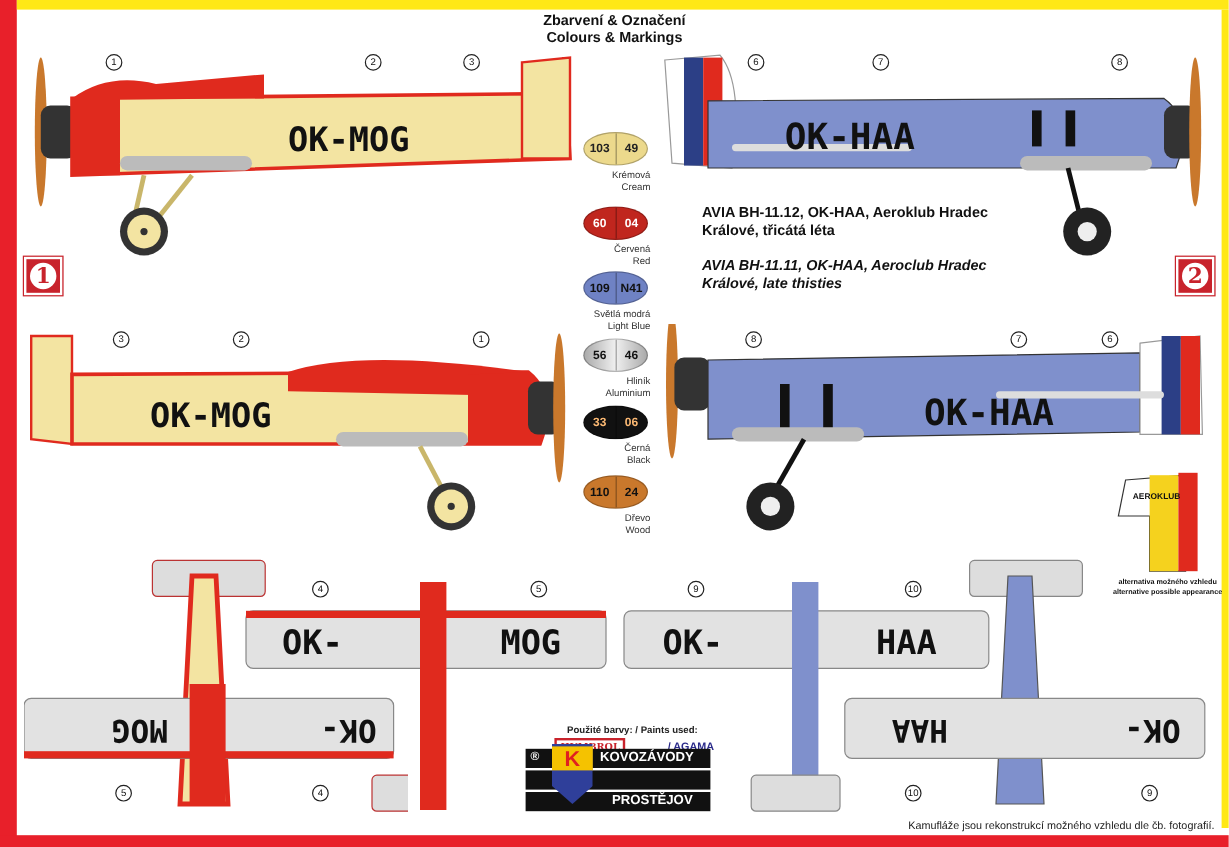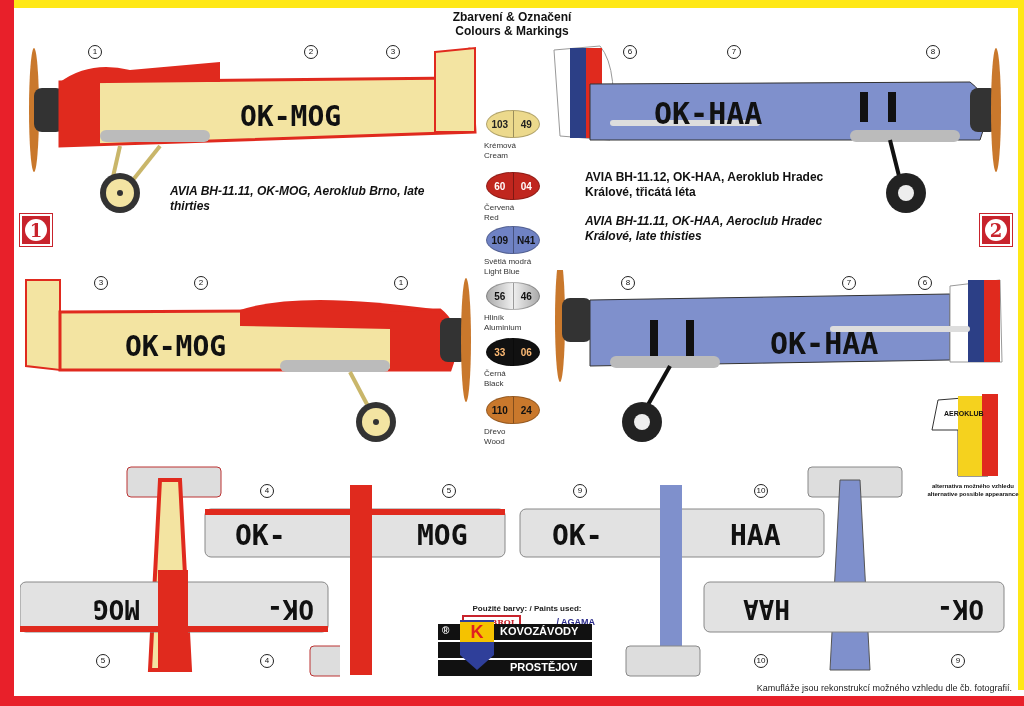--- a/index.html
+++ b/index.html
@@ -6,21 +6,21 @@
   body{width:1024px;height:706px;position:relative;overflow:hidden;background:#fff;font-family:"Liberation Sans",sans-serif;}
   .frame-left{position:absolute;left:0;top:0;width:14px;height:706px;background:#e8202a;}
   .frame-top{position:absolute;left:14px;top:0;width:1010px;height:8px;background:#ffe816;}
   .frame-right{position:absolute;right:0;top:8px;width:6px;height:682px;background:#ffe816;}
   .frame-bottom{position:absolute;left:0;bottom:0;width:1024px;height:10px;background:#e8202a;}
   .title{position:absolute;left:412px;top:10px;width:200px;text-align:center;font-weight:bold;font-size:12px;line-height:14px;color:#111;}
   .scheme-badge{position:absolute;width:28px;height:28px;background:#c8232c;border:2px solid #fff;outline:1px solid #c8232c;display:flex;align-items:center;justify-content:center;}
   .scheme-badge .inner{width:22px;height:22px;border-radius:50%;background:#fff;display:flex;align-items:center;justify-content:center;font-family:"DejaVu Serif",serif;font-weight:bold;font-size:18px;color:#c8232c;}
   .caption{position:absolute;font-size:12px;font-weight:bold;color:#111;line-height:15px;}
   .caption .it{font-style:italic;margin-top:14px;display:block;}
-  .paint{position:absolute;left:484px;width:58px;text-align:left;}
+  .paint{position:absolute;left:484px;width:58px;text-align:right;}
   .paint .oval{width:52px;height:26px;margin:0 auto;border-radius:50%;display:flex;border:1px solid rgba(0,0,0,.25);overflow:hidden;}
   .paint .oval span{flex:1;display:flex;align-items:center;justify-content:center;font-size:10px;font-weight:bold;}
   .paint .oval span:first-child{border-right:1px solid rgba(0,0,0,.35);}
   .paint .lbl{font-size:8px;color:#333;line-height:10px;margin-top:3px;}
   .callout{position:absolute;width:12px;height:12px;border:1px solid #222;border-radius:50%;background:#fff;font-size:8px;line-height:12px;text-align:center;color:#111;}
   .alt-text{position:absolute;left:918px;top:482px;width:110px;font-size:6px;font-weight:bold;text-align:center;line-height:8px;color:#111;}
   .paints-used{position:absolute;left:452px;top:604px;width:150px;text-align:center;font-size:8px;font-weight:bold;color:#222;}
   .brand-row{position:absolute;left:462px;top:615px;display:flex;gap:3px;align-items:center;}
   .humbrol{background:#fff;border:2px solid #c8232c;color:#c8232c;font-size:8px;font-weight:bold;padding:0 3px;font-family:"DejaVu Serif",serif;}
   .agama{color:#2a2a8a;font-size:9px;font-weight:bold;margin-left:32px;}
@@ -60,21 +60,20 @@
 </svg>
 <div class="callout" style="left:88px;top:45px">1</div>
 <div class="callout" style="left:304px;top:45px">2</div>
 <div class="callout" style="left:386px;top:45px">3</div>
 
 <div class="scheme-badge" style="left:20px;top:214px">
   <div class="inner">1</div>
 </div>
 
 <div class="caption" style="left:170px;top:170px;width:270px">
-  <span class="it">AVIA BH-11.11, OK-MOG, Aeroklub Brno, late thirties</span>
 </div>
 
 <svg style="position:absolute;left:20px;top:270px" width="460" height="180">
   <path d="M6,10 L40,10 L40,100 L6,96 Z" fill="#f3e4a2" stroke="#e02a1e" stroke-width="2"></path>
   <path d="M40,42 L420,40 Q445,60 430,100 L40,100 Z" fill="#f3e4a2" stroke="#e02a1e" stroke-width="3"></path>
   <path d="M220,40 Q280,20 420,40 L420,60 L220,56 Z" fill="#e02a1e"></path>
   <path d="M370,42 L420,40 Q445,60 430,100 L370,100 Z" fill="#e02a1e"></path>
   <rect x="260" y="90" width="110" height="12" rx="6" fill="#bbb"></rect>
   <rect x="420" y="48" width="28" height="44" rx="8" fill="#333"></rect>
   <ellipse cx="446" cy="70" rx="5" ry="62" fill="#c9782c"></ellipse>

